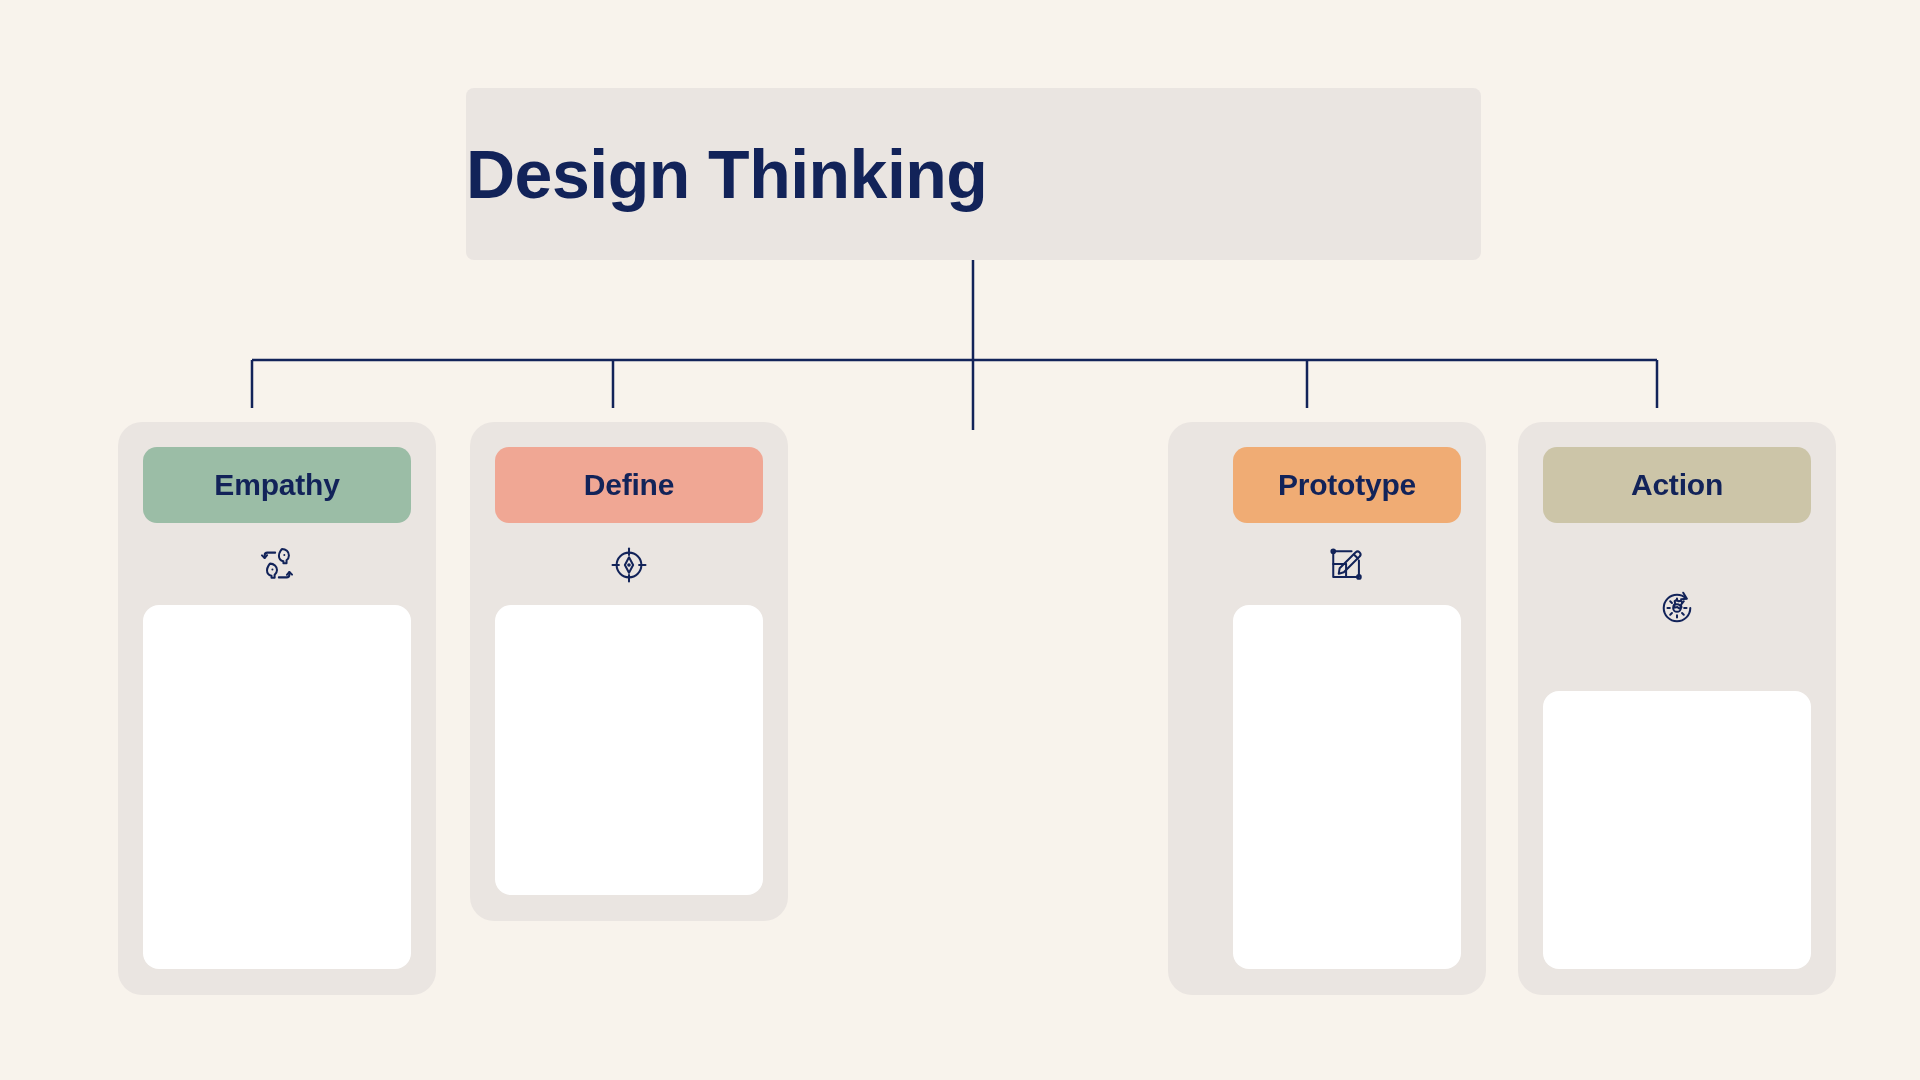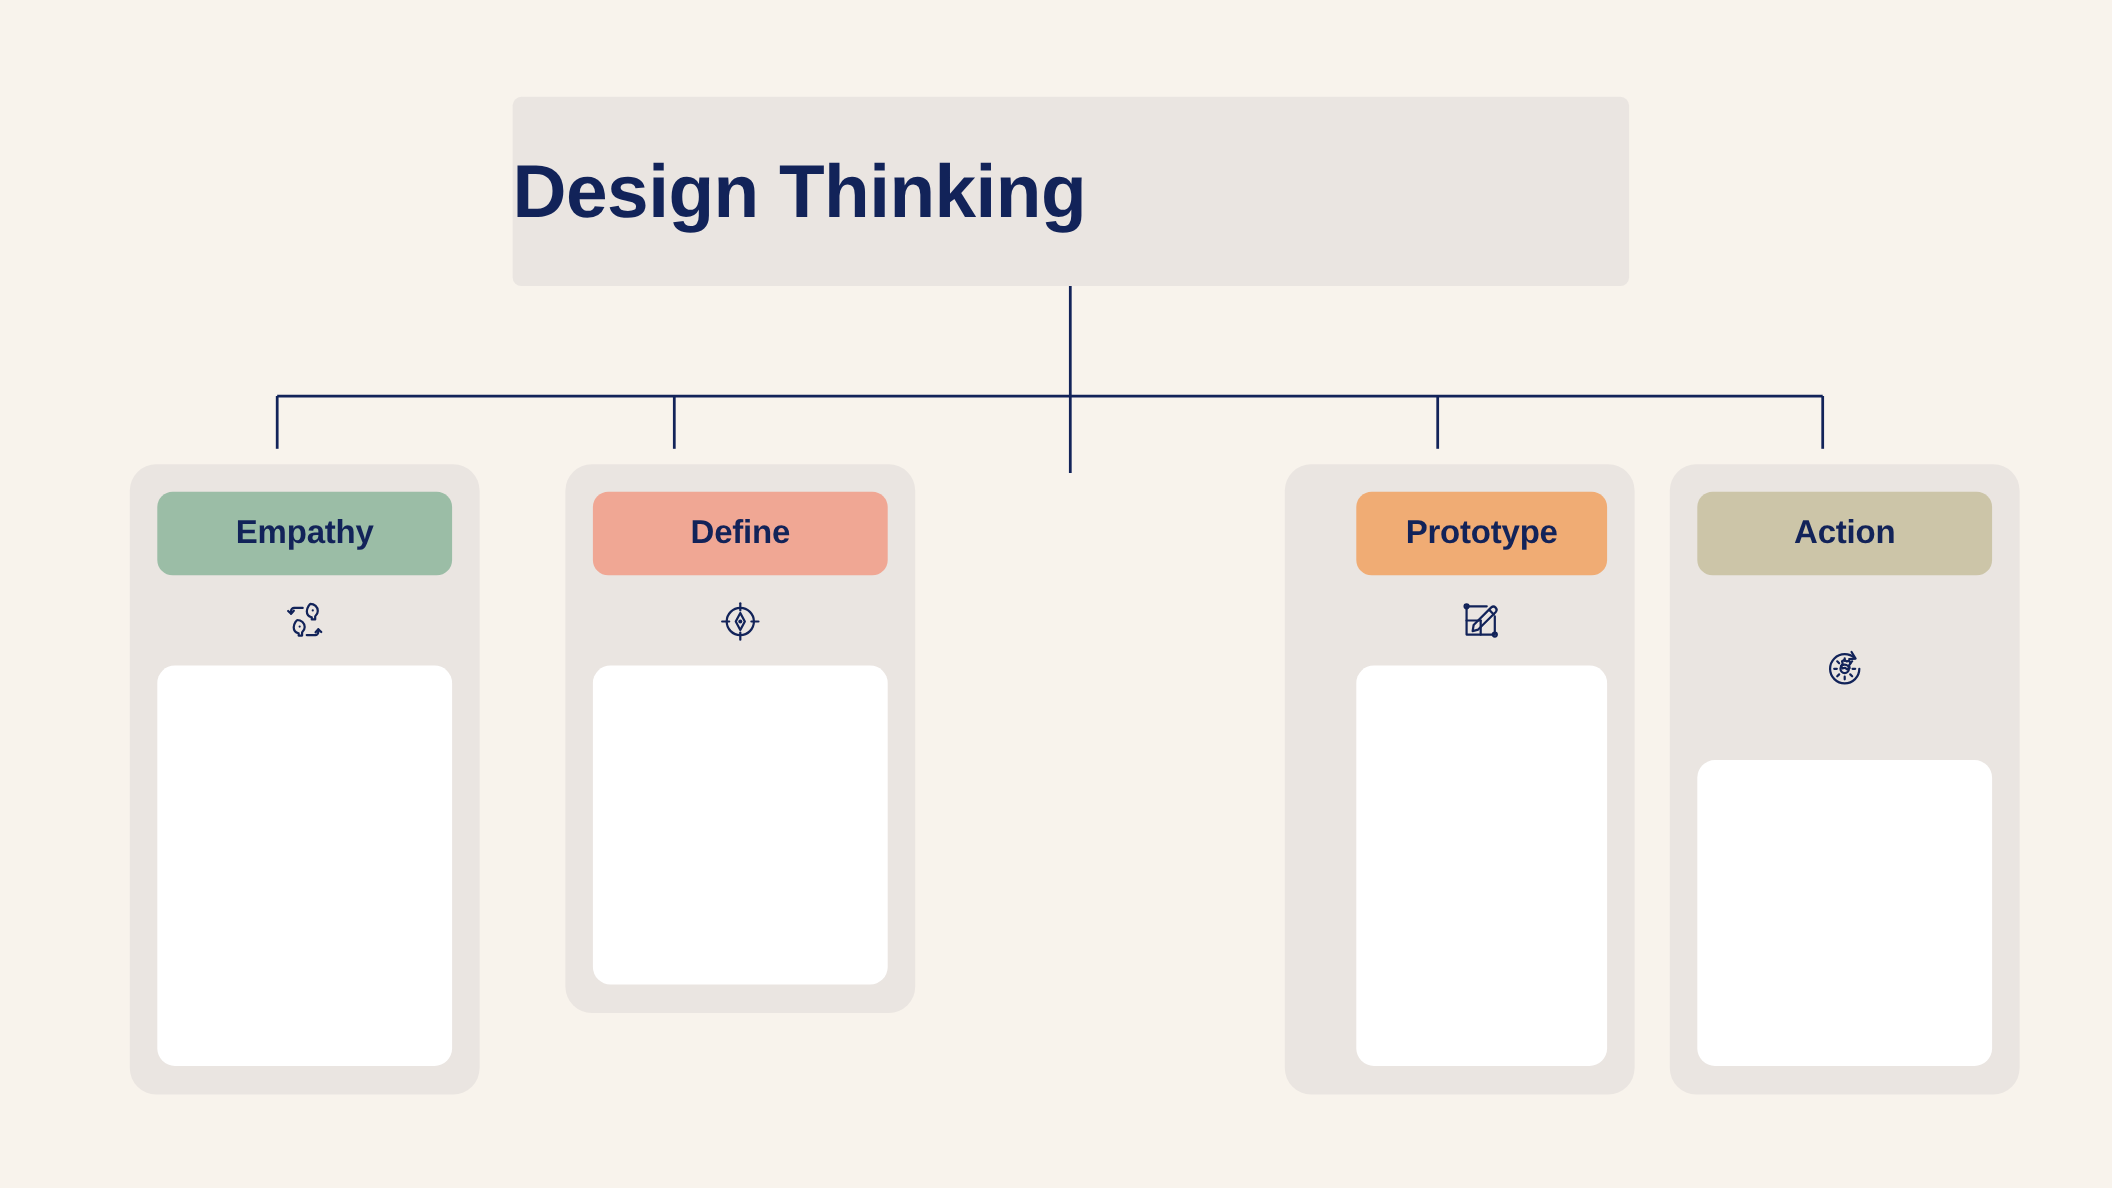--- a/index.html
+++ b/index.html
@@ -147,21 +147,21 @@
         <circle cx="19" cy="29" r="1.1" fill="#122359" stroke="none"></circle>
         <path d="M22 10.5h-8.5a3 3 0 0 0-3 3v2.5"></path>
         <path d="M13.2 13.3 10.5 16.4 7.6 13.5"></path>
         <path d="M26 37.5h8.5a3 3 0 0 0 3-3V32"></path>
         <path d="M34.8 34.7l2.7-3.1 2.9 2.9"></path>
       </svg>
     </div>
     <div class="stage-note"></div>
   </div>
 
-  <div class="stage-card" style="left:470px; top:422px; width:318px; height:499px;margin-left:44px;">
+  <div class="stage-card" style="left:470px; top:422px; width:318px; height:499px;">
     <div class="stage-header" style="background:#F0A794;">
       <span class="stage-header-label">Define</span>
     </div>
     <div class="stage-icon">
       <svg viewBox="0 0 48 48" fill="none" stroke="#122359" stroke-width="2.2" stroke-linecap="round" stroke-linejoin="round">
         <circle cx="24" cy="24" r="13.5"></circle>
         <path d="M24 15.5 28.5 24 24 32.5 19.5 24Z"></path>
         <circle cx="24" cy="24" r="2" fill="#122359" stroke="none"></circle>
         <line x1="24" y1="6" x2="24" y2="13"></line>
         <line x1="24" y1="35" x2="24" y2="42"></line>

